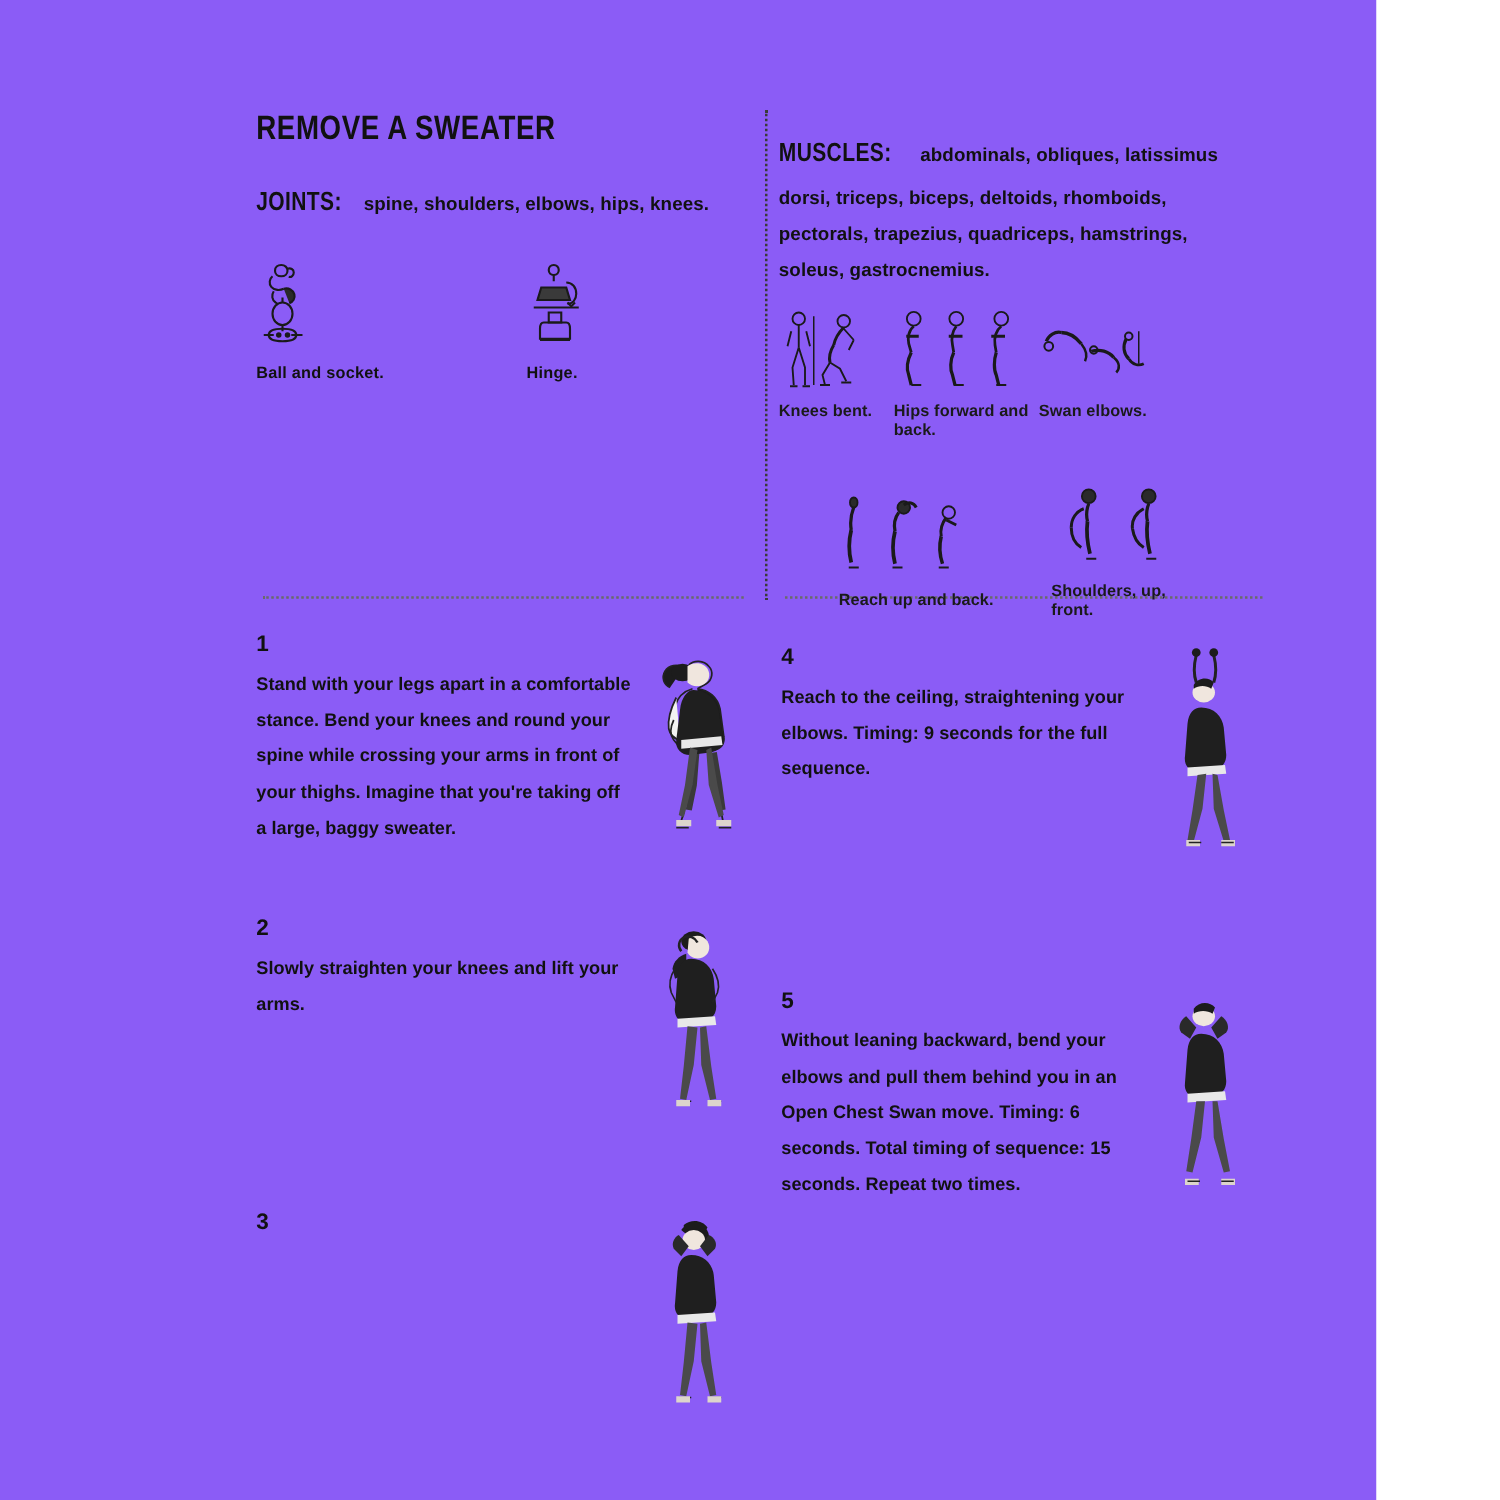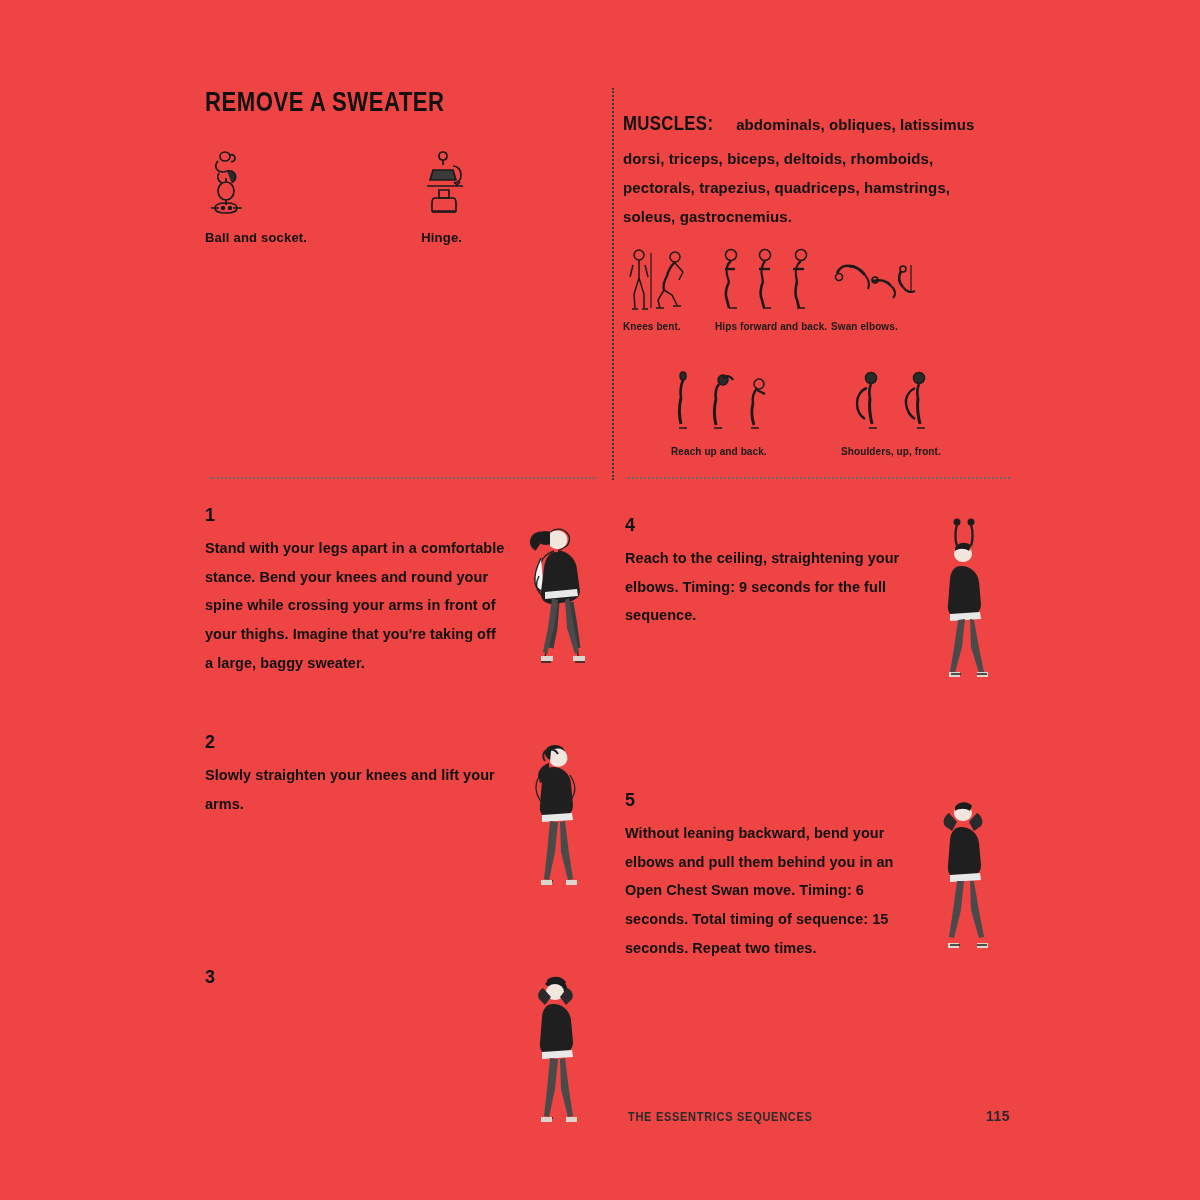--- a/index.html
+++ b/index.html
@@ -9,23 +9,23 @@
   }
   body {
     width: 1200px;
     height: 1200px;
     font-family: "Liberation Sans", sans-serif;
     color: #111111;
     overflow: hidden;
   }
   .page {
     position: relative;
-    width: 1200px;
+    width: 1101px;
     height: 1200px;
-    background: #ef4444;
+    background: #8b5cf6;
   }
 
   
   .top-section {
     position: absolute;
     left: 205px;
     top: 88px;
     width: 805px;
     height: 390px;
     display: flex;
@@ -93,21 +93,21 @@
     letter-spacing: 0.2px;
   }
 
   
   .fig-row { display: flex; }
   .fig-row.row1 { margin-top: 6px; }
   .fig-row.row2 { margin-top: 34px; align-items: center; }
   .fig-group { text-align: left; }
   .fig-group svg { display: block; }
   .fig-caption {
-    font-size: 10px;
+    font-size: 13px;
     font-weight: 700;
     margin-top: 4px;
     letter-spacing: 0.1px;
     color: #1a1a1a;
   }
 
   
   .steps {
     position: absolute;
     left: 205px;
@@ -182,20 +182,23 @@
 
   <div class="hdivider hdiv-left"></div>
   <div class="hdivider hdiv-right"></div>
 
   <div class="top-section">
 
     <div class="col-left">
 
       <h1 class="title">REMOVE A SWEATER</h1>
 
+      <p class="joints-line">
+        <span class="lead-label">JOINTS:</span><span class="lead-text"> spine, shoulders, elbows, hips, knees.</span>
+      </p>
 
       <div class="joint-row">
 
         <div class="joint-item">
           <div class="joint-art">
             <svg width="46" height="74" viewBox="0 0 46 74" fill="none" stroke="#1a1a1a" stroke-width="1.7">
               <path d="M20 6c-3 0-5 2-5 4.5S17 15 20 15s5-2 5-4.5S23 6 20 6z"></path>
               <path d="M25 9c2.5-1 5 .5 5 3s-2 4-4 3.5"></path>
               <path d="M13 15c-2.5 2-3 6-1 8.5 2.5 3 7 3 10 1.5"></path>
               <path d="M22 25c4-1 7.5 1 8.5 4.5.8 3-1 6-4 7" fill="#2a2a2a"></path>
@@ -476,18 +479,14 @@
             <g stroke="#222" stroke-width="1.3" fill="none">
               <path d="M37 154h10M64 154h10"></path>
             </g>
           </svg>
         </div>
       </div>
 
     </div>
   </div>
 
-  <div class="footer">
-    <span class="footer-title">THE ESSENTRICS SEQUENCES</span>
-    <span class="footer-page">115</span>
-  </div>
 
 </div>
 
 </body></html>

